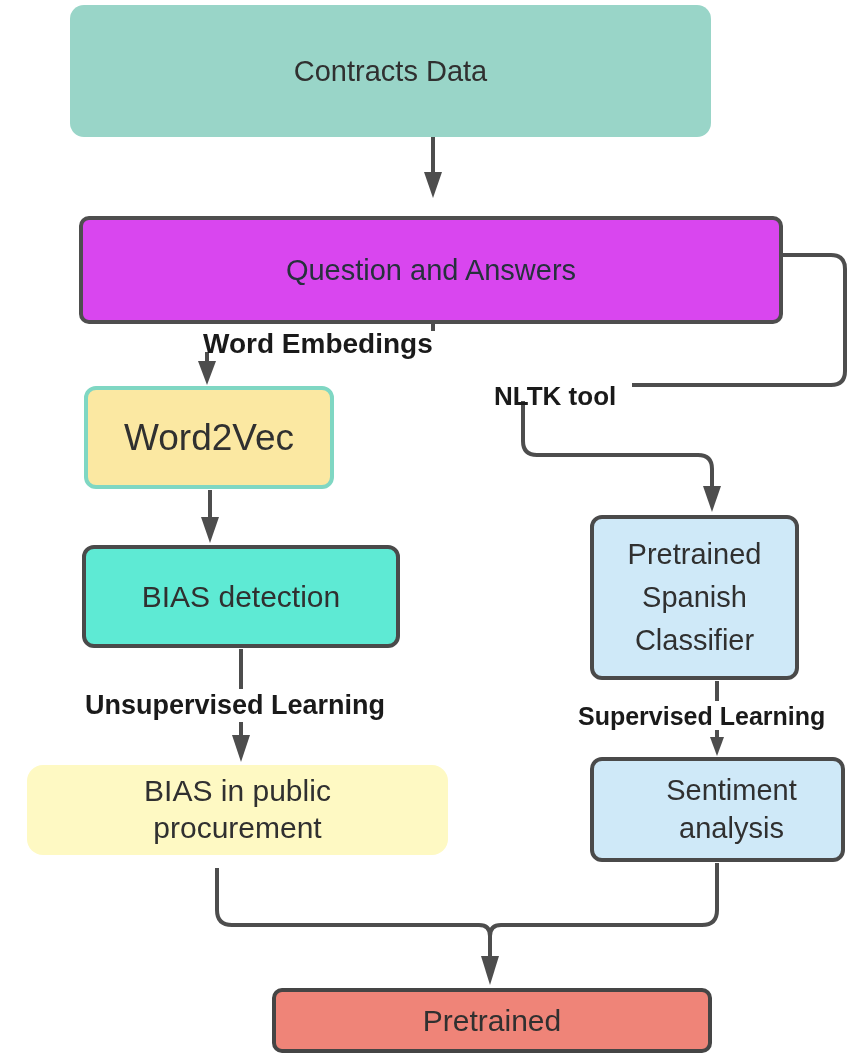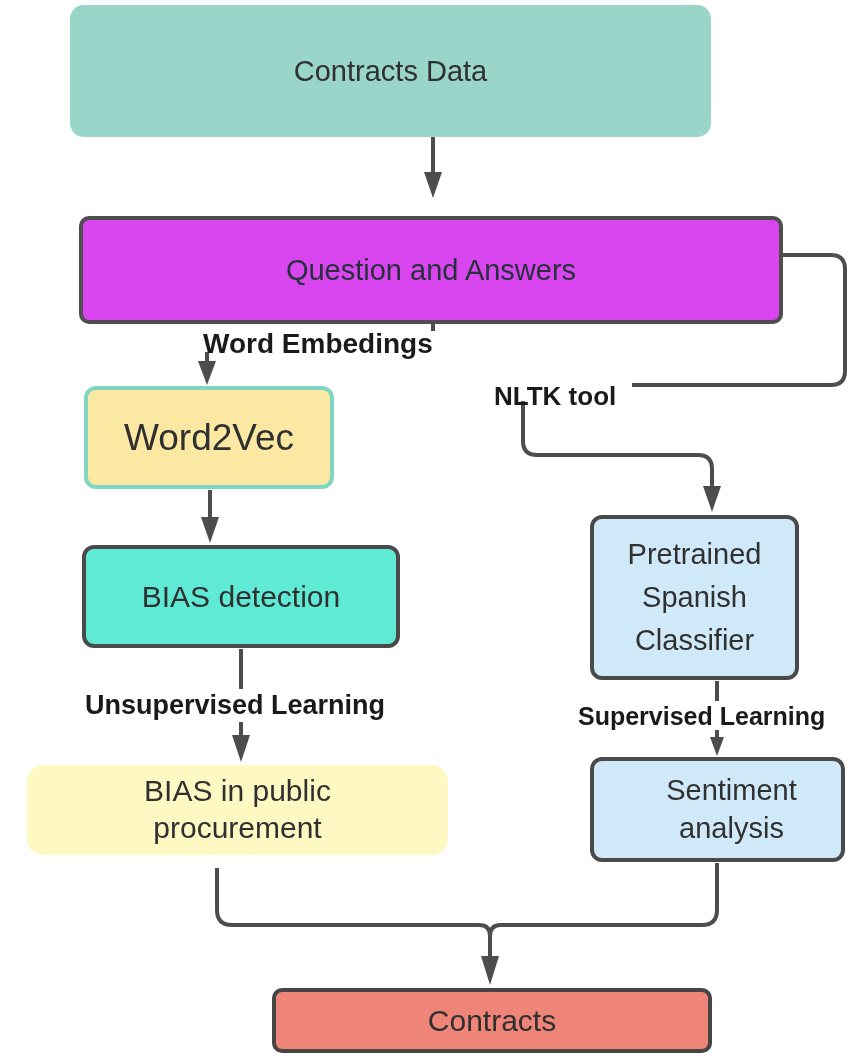--- a/index.html
+++ b/index.html
@@ -153,21 +153,21 @@
 
   <div class="node" id="node-pretrained">
     <span>Pretrained Spanish Classifier</span>
   </div>
 
   <div class="node" id="node-sentiment">
     <span>Sentiment analysis</span>
   </div>
 
   <div class="node" id="node-favoritism">
-    <span>Contracts</span>
+    <span>Pretrained</span>
   </div>
 
   <div class="edge-label" id="label-word-embedings">Word Embedings</div>
   <div class="edge-label" id="label-nltk-tool">NLTK tool</div>
   <div class="edge-label" id="label-unsupervised">Unsupervised Learning</div>
   <div class="edge-label" id="label-supervised">Supervised Learning</div>
 
 </div>
 
 </body></html>

